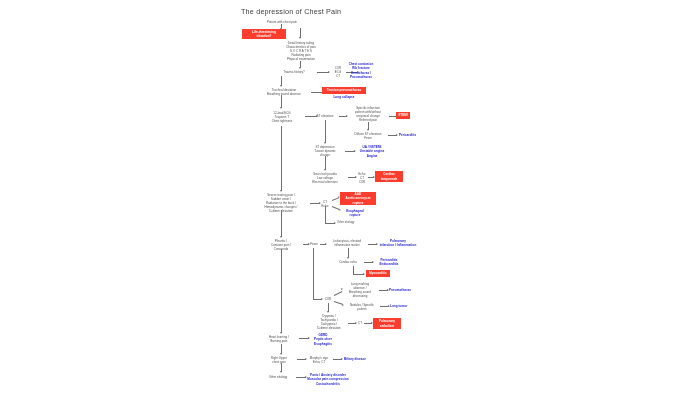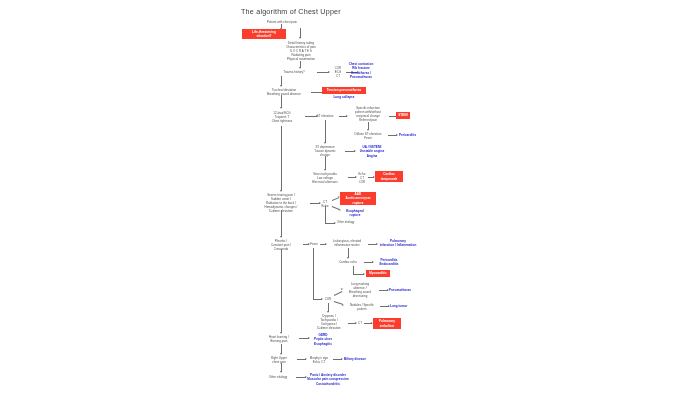--- a/index.html
+++ b/index.html
@@ -50,21 +50,21 @@
     border-style:solid;border-color:transparent;
   }
   .arw.r{border-width:1.5px 0 1.5px 2.6px;border-left-color:#6f6f6f;}
   .arw.d{border-width:2.6px 1.5px 0 1.5px;border-top-color:#6f6f6f;}
 </style>
 </head>
 <body>
 
 <div id="canvas">
 
-  <div class="title" style="left:241px;top:7px;">The algorithm of Chest Upper</div>
+  <div class="title" style="left:241px;top:7px;">The depression of Chest Pain</div>
 
   <div class="node" style="left:259px;top:20px;width:46px;">Patient with chest pain</div>
   <div class="ln v" style="left:281px;top:24px;height:4px;"></div>
   <div class="arw d" style="left:279.5px;top:27.5px;"></div>
 
   <div class="redbox" style="left:242px;top:29px;width:44px;height:10px;">Life-threatening
 situation?</div>
 
   <div class="ln v" style="left:300px;top:28px;height:10px;"></div>
   <div class="arw d" style="left:298.5px;top:37px;"></div>

